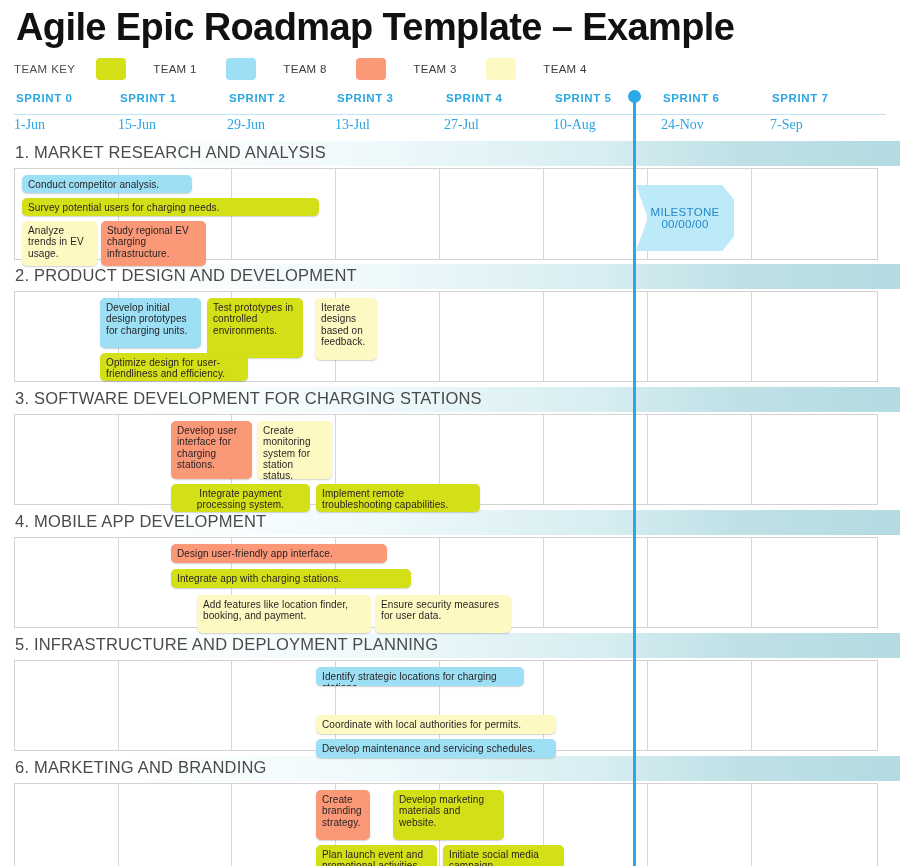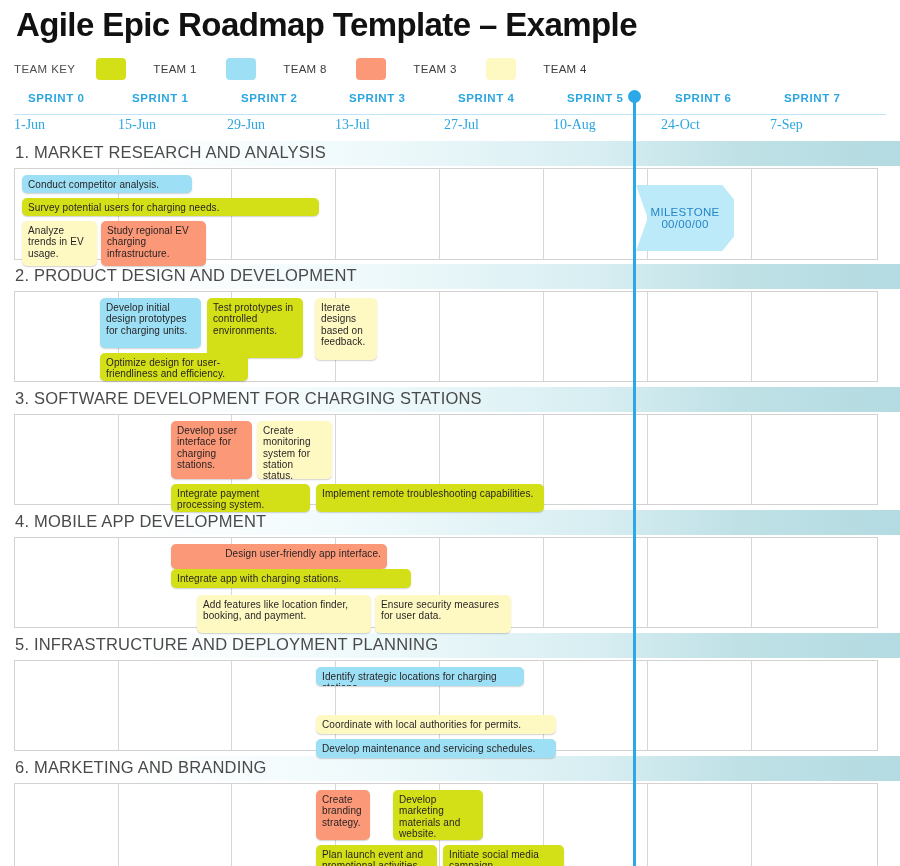--- a/index.html
+++ b/index.html
@@ -14,21 +14,21 @@
     overflow: hidden;
     font-family: "Liberation Sans", sans-serif;
     color: #231f20;
   }
 
   
   #page-title {
     position: absolute;
     left: 16px;
     top: 6px;
-    font-size: 33px;
+    font-size: 38px;
     font-weight: bold;
     letter-spacing: -0.6px;
     color: #111111;
     white-space: nowrap;
   }
 
   
   #team-key {
     position: absolute;
     left: 14px;
@@ -75,21 +75,21 @@
     position: absolute;
     top: 0;
     width: 104px;
   }
   .sprint-name {
     font-size: 11.5px;
     font-weight: bold;
     color: #2ba6e0;
     letter-spacing: 0.6px;
     white-space: nowrap;
-    padding-left: 28px;
+    padding-left: 16px;
   }
   .sprint-date {
     position: absolute;
     top: 25px;
     left: 14px;
     font-size: 14px;
     color: #2ba6e0;
     white-space: nowrap;
     font-family: Liberation Serif, serif;
   }
@@ -254,21 +254,21 @@
   <div class="sprint-col" style="left:430px">
     <div class="sprint-name">SPRINT 4</div>
     <div class="sprint-date">27-Jul</div>
   </div>
   <div class="sprint-col" style="left:539px">
     <div class="sprint-name">SPRINT 5</div>
     <div class="sprint-date">10-Aug</div>
   </div>
   <div class="sprint-col" style="left:647px">
     <div class="sprint-name">SPRINT 6</div>
-    <div class="sprint-date">24-Oct</div>
+    <div class="sprint-date">24-Nov</div>
   </div>
   <div class="sprint-col" style="left:756px">
     <div class="sprint-name">SPRINT 7</div>
     <div class="sprint-date">7-Sep</div>
   </div>
 </div>
 <div id="sprint-rule"></div>
 
 <div id="milestone-dot"></div>
 <div id="milestone-line"></div>
@@ -325,39 +325,39 @@
     <div class="gridline" style="left:103px"></div>
     <div class="gridline" style="left:216px"></div>
     <div class="gridline" style="left:320px"></div>
     <div class="gridline" style="left:424px"></div>
     <div class="gridline" style="left:528px"></div>
     <div class="gridline" style="left:632px"></div>
     <div class="gridline" style="left:736px"></div>
 
     <div class="bar team4" style="left:242px; top:6px;  width:75px;  height:58px;">Create monitoring system for station status.</div>
     <div class="bar team3" style="left:156px; top:6px;  width:81px;  height:58px;">Develop user interface for charging stations.</div>
-    <div class="bar team1" style="left:156px; top:69px; width:139px; height:28px;">Integrate payment processing system.</div>
-    <div class="bar team1" style="left:301px; top:69px; width:228px; height:28px;">Implement remote troubleshooting capabilities.</div>
+    <div class="bar team1" style="left:156px; top:69px; width:139px; height:28px;text-align:center;">Integrate payment processing system.</div>
+    <div class="bar team1" style="left:301px; top:69px; width:164px; height:28px;">Implement remote troubleshooting capabilities.</div>
   </div>
 </div>
 
 <div class="section" style="top:510px">
   <div class="section-band">
     <div class="section-title">4. MOBILE APP DEVELOPMENT</div>
   </div>
   <div class="grid" style="top:27px; height:91px">
     <div class="gridline" style="left:103px"></div>
     <div class="gridline" style="left:216px"></div>
     <div class="gridline" style="left:320px"></div>
     <div class="gridline" style="left:424px"></div>
     <div class="gridline" style="left:528px"></div>
     <div class="gridline" style="left:632px"></div>
     <div class="gridline" style="left:736px"></div>
 
-    <div class="bar team3" style="left:156px; top:6px;  width:216px; height:25px;text-align:right;">Design user-friendly app interface.</div>
+    <div class="bar team3" style="left:156px; top:6px;  width:216px; height:19px;">Design user-friendly app interface.</div>
     <div class="bar team1" style="left:156px; top:31px; width:240px; height:19px;">Integrate app with charging stations.</div>
     <div class="bar team4" style="left:182px; top:57px; width:174px; height:38px;">Add features like location finder, booking, and payment.</div>
     <div class="bar team4" style="left:360px; top:57px; width:136px; height:38px;">Ensure security measures for user data.</div>
   </div>
 </div>
 
 <div class="section" style="top:633px">
   <div class="section-band">
     <div class="section-title">5. INFRASTRUCTURE AND DEPLOYMENT PLANNING</div>
   </div>
@@ -383,17 +383,17 @@
   <div class="grid" style="top:27px; height:91px">
     <div class="gridline" style="left:103px"></div>
     <div class="gridline" style="left:216px"></div>
     <div class="gridline" style="left:320px"></div>
     <div class="gridline" style="left:424px"></div>
     <div class="gridline" style="left:528px"></div>
     <div class="gridline" style="left:632px"></div>
     <div class="gridline" style="left:736px"></div>
 
     <div class="bar team3" style="left:301px; top:6px;  width:54px;  height:50px;">Create branding strategy.</div>
-    <div class="bar team1" style="left:378px; top:6px;  width:90px; height:50px;">Develop marketing materials and website.</div>
+    <div class="bar team1" style="left:378px; top:6px;  width:111px; height:50px;">Develop marketing materials and website.</div>
     <div class="bar team1" style="left:301px; top:61px; width:121px; height:38px;">Plan launch event and promotional activities.</div>
     <div class="bar team1" style="left:428px; top:61px; width:121px; height:38px;">Initiate social media campaign.</div>
   </div>
 </div>
 
 </body></html>

